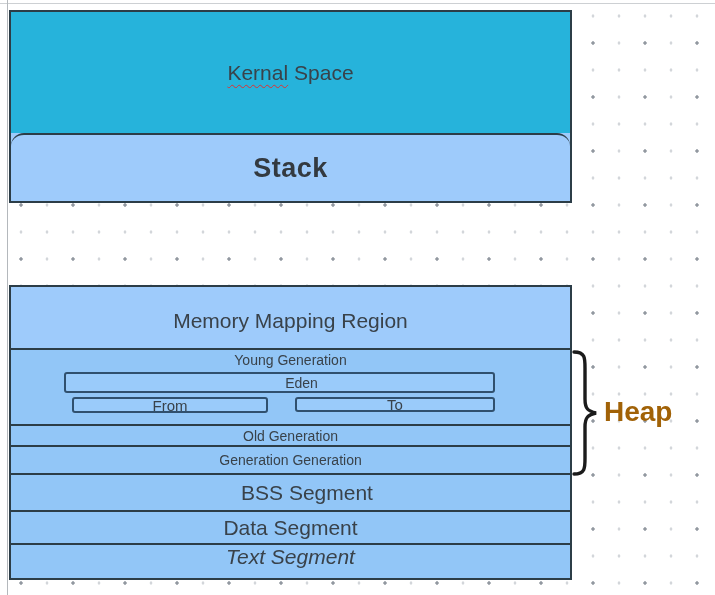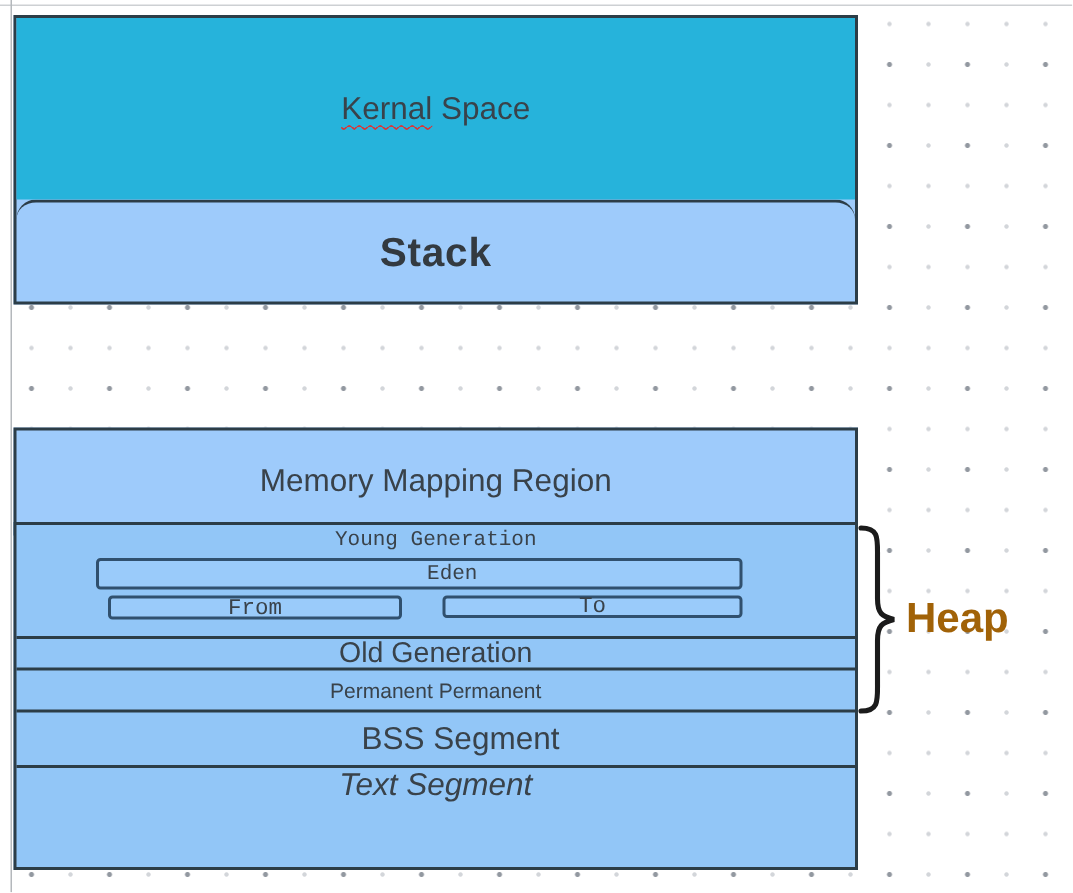--- a/index.html
+++ b/index.html
@@ -41,29 +41,29 @@
   .row{box-sizing:border-box;display:flex;align-items:center;justify-content:center;}
   .kernel-row{height:121px;background:var(--kernel-fill);font-size:21px;}
   .stack-row{height:68px;border-top:2px solid var(--border);font-weight:bold;font-size:27px;color:#333a40;letter-spacing:0.5px;border-radius:13px;}
   .kernel-label .w1{text-decoration:underline wavy var(--spellcheck) 1px;text-underline-offset:4px;margin-right:0.28em;}
 
   
   .mmr-box{left:9px;top:242px;width:563px;height:72px;background:var(--region-fill);font-size:21px;margin-top:43px;}
 
   
   .heap-group{left:9px;top:348px;width:563px;height:232px;background:var(--heap-group-fill);}
-  .young-row{position:relative;height:74px;font-family:Liberation Mono, monospace;}
+  .young-row{position:relative;height:74px;}
   .young-label{position:absolute;left:0;top:2px;width:100%;text-align:center;font-size:14px;}
   .inner-box{position:absolute;box-sizing:border-box;border:2px solid var(--inner-border);
     border-radius:3px;background:var(--inner-fill);display:flex;align-items:center;justify-content:center;}
   .eden-box{left:53px;top:22px;width:431px;height:21px;font-size:14px;padding-left:44px;}
   .from-box{left:61px;top:47px;width:196px;height:16px;font-size:15px;}
   .to-box{left:284px;top:47px;width:200px;height:15px;font-size:15px;}
   .divider-row{border-top:2px solid var(--border);}
-  .old-row{height:21px;font-size:19px;}
+  .old-row{height:21px;font-size:14px;}
   .perm-row{height:28px;font-size:14px;}
   .seg-row{font-size:21px;}
   .bss-row{height:37px;padding-left:33px;}
   .data-row{height:33px;}
   .text-row{height:26px;font-style:italic;}
 
   
   .brace{position:absolute;left:570px;top:349px;width:30px;height:128px;color:#1b1b1b;}
   .heap-label{position:absolute;left:604px;top:396px;width:108px;height:32px;
     font-weight:bold;font-size:28px;color:#a16207;display:flex;align-items:center;}
@@ -99,24 +99,27 @@
         <span>From</span>
       </div>
       <div class="inner-box to-box">
         <span>To</span>
       </div>
     </div>
     <div class="row divider-row old-row">
       <span>Old Generation</span>
     </div>
     <div class="row divider-row perm-row">
-      <span>Permanent Permanent</span>
+      <span>Generation Generation</span>
     </div>
     <div class="row divider-row seg-row bss-row">
       <span>BSS Segment</span>
+    </div>
+    <div class="row divider-row seg-row data-row">
+      <span>Data Segment</span>
     </div>
     <div class="row divider-row seg-row text-row">
       <span>Text Segment</span>
     </div>
   </div>
 
   <svg class="brace" viewBox="0 0 28 128" xmlns="http://www.w3.org/2000/svg">
     <path d="M3,3 C15,3 14,10 14,22 L14,50 C14,60 17,62 25,64 C17,66 14,68 14,78 L14,106 C14,118 15,125 3,125" fill="none" stroke="currentColor" stroke-width="3.4" stroke-linecap="round"></path>
   </svg>
   <div class="heap-label">Heap</div>

